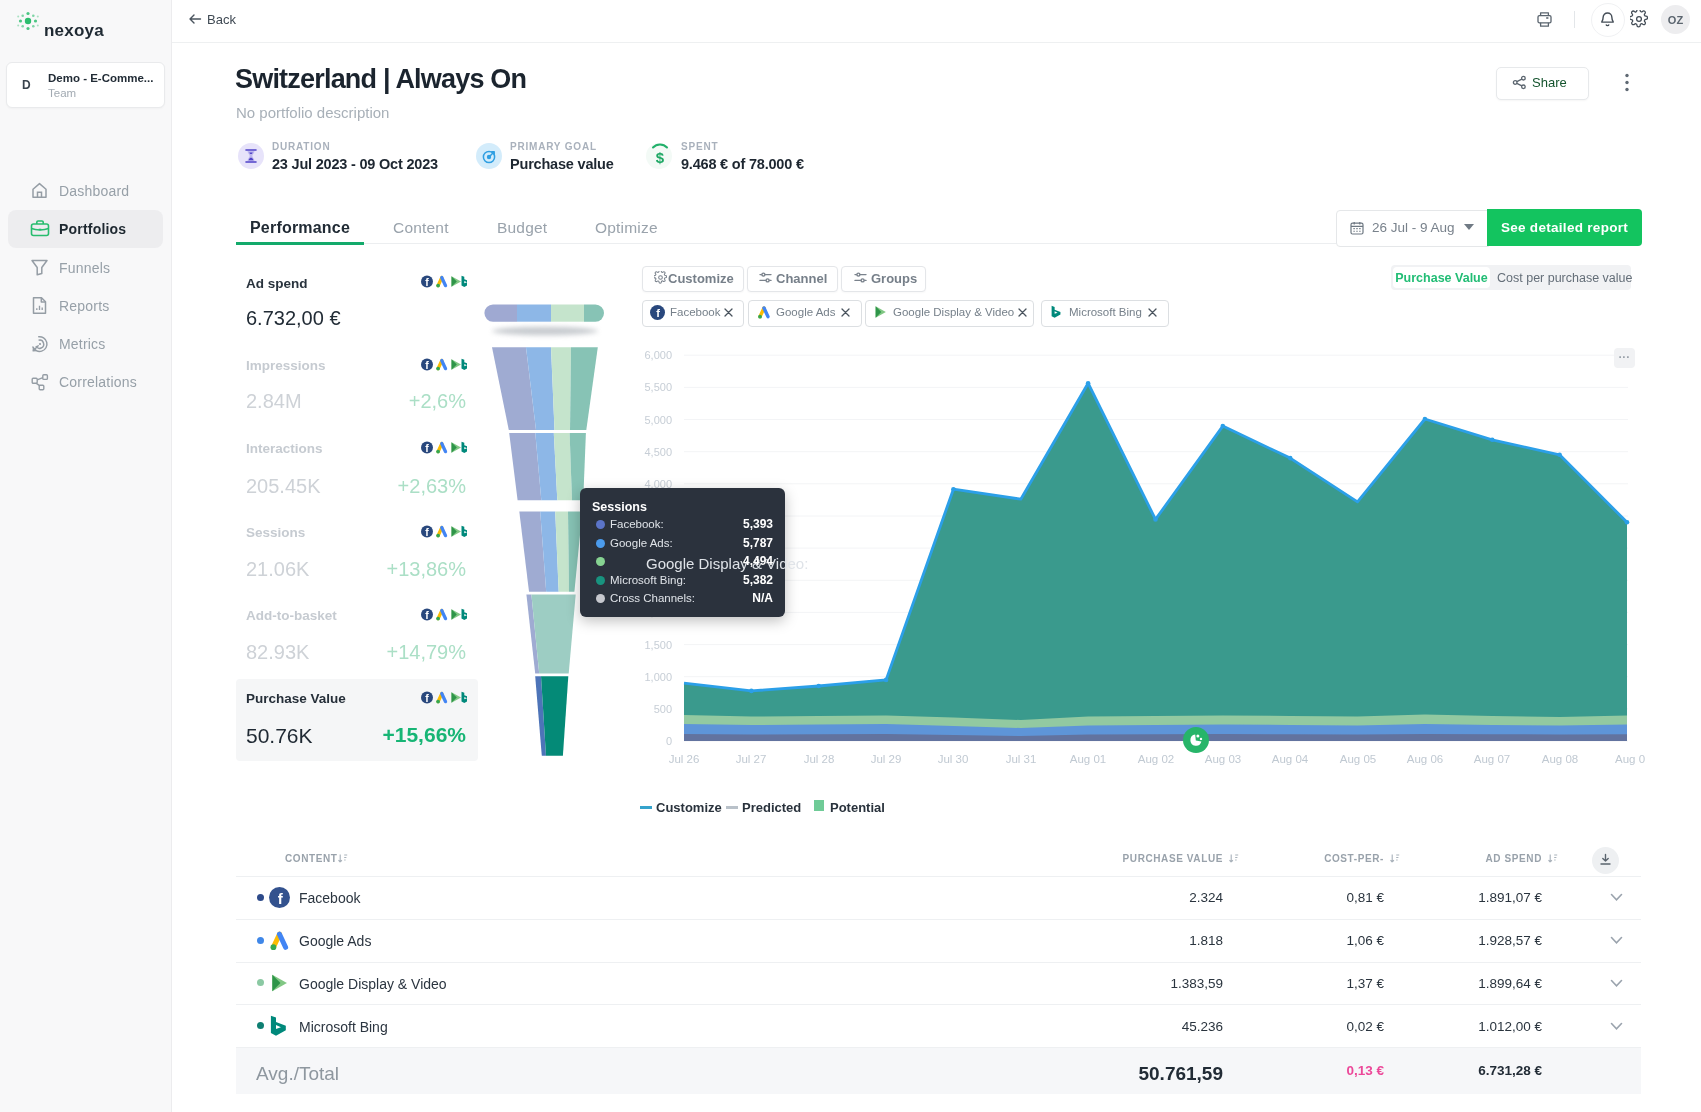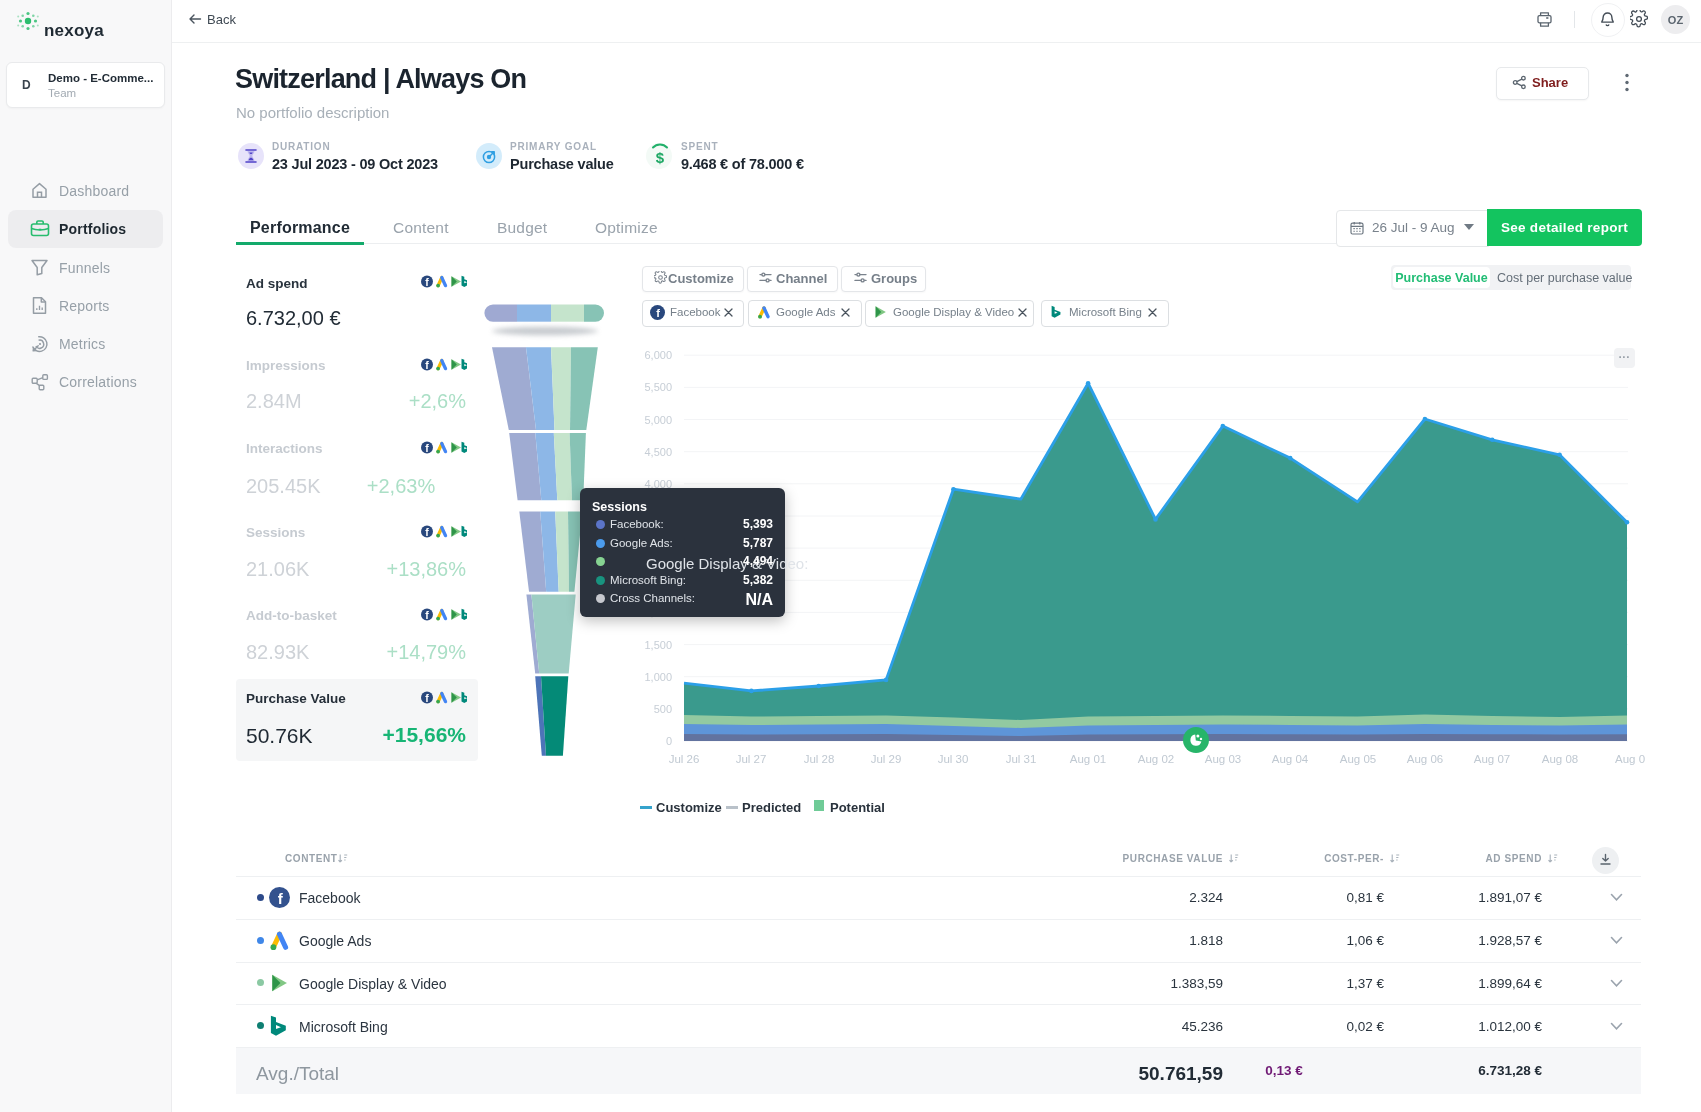--- a/index.html
+++ b/index.html
@@ -122,21 +122,21 @@
 <div class="abs" style="left:235px;top:64px;font-size:27px;font-weight:bold;color:#1b242e;letter-spacing:-0.8px;">Switzerland | Always On</div>
 <div class="abs" style="left:236px;top:104px;font-size:15px;color:#a8b0b8;">No portfolio description</div>
 
 <div class="abs" style="left:1496px;top:67px;width:91px;height:31px;background:#fff;border:1px solid #e7e9eb;border-radius:5px;box-shadow:0 1px 2px rgba(0,0,0,.04);"></div>
 <svg class="abs" style="left:1512px;top:75px;" width="15" height="15" viewBox="0 0 15 15" fill="none" stroke="#5a646e" stroke-width="1.3">
     <circle cx="3.2" cy="7.5" r="1.8"></circle>
     <circle cx="11.4" cy="3.2" r="1.8"></circle>
     <circle cx="11.4" cy="11.8" r="1.8"></circle>
     <path d="M4.9 6.6 L9.8 4.1 M4.9 8.4 L9.8 10.9"></path>
   </svg>
-<div class="abs" style="left:1532px;top:75px;font-size:13px;font-weight:bold;color:#7f1d1d;">Share</div>
+<div class="abs" style="left:1532px;top:75px;font-size:13px;font-weight:normal;color:#14532d;">Share</div>
 <svg class="abs" style="left:1622px;top:72px;" width="10" height="22" viewBox="0 0 10 22" fill="#5f6973">
     <circle cx="5" cy="3.5" r="1.7"></circle>
     <circle cx="5" cy="10.5" r="1.7"></circle>
     <circle cx="5" cy="17.5" r="1.7"></circle>
   </svg>
 
 <div class="abs" style="left:238px;top:143px;width:26px;height:26px;border-radius:50%;background:#e7e3fa;"></div>
 <svg class="abs" style="left:245px;top:149px;" width="12" height="14" viewBox="0 0 12 14" fill="none">
     <path d="M1 1 h10 M1 13 h10" stroke="#4f41c8" stroke-width="1.6" stroke-linecap="round"></path>
     <path d="M2.5 1.8 h7 c0 2.6-2.2 3.6-2.2 5.2 0 1.6 2.2 2.6 2.2 5.2 h-7 c0-2.6 2.2-3.6 2.2-5.2 0-1.6-2.2-2.6-2.2-5.2 Z" fill="#6e61d6" opacity=".35"></path>
@@ -185,21 +185,21 @@
 
 <div class="abs" style="left:246px;top:276px;font-size:13.5px;font-weight:bold;color:#29333d;">Ad spend</div>
 <div class="abs" style="left:246px;top:307px;font-size:20px;color:#222c36;">6.732,00 €</div>
 
 <div class="abs" style="left:246px;top:358px;font-size:13.5px;font-weight:bold;color:#c6cbd1;">Impressions</div>
 <div class="abs" style="left:246px;top:390px;font-size:20px;color:#ced2d7;">2.84M</div>
 <div class="abs" style="left:336px;top:390px;width:130px;text-align:right;font-size:20px;color:#abdfc6;">+2,6%</div>
 
 <div class="abs" style="left:246px;top:441px;font-size:13.5px;font-weight:bold;color:#c6cbd1;">Interactions</div>
 <div class="abs" style="left:246px;top:475px;font-size:20px;color:#ced2d7;">205.45K</div>
-<div class="abs" style="left:336px;top:475px;width:130px;text-align:center;font-size:20px;color:#abdfc6;">+2,63%</div>
+<div class="abs" style="left:336px;top:475px;width:130px;text-align:right;font-size:20px;color:#abdfc6;">+2,63%</div>
 
 <div class="abs" style="left:246px;top:525px;font-size:13.5px;font-weight:bold;color:#c6cbd1;">Sessions</div>
 <div class="abs" style="left:246px;top:558px;font-size:20px;color:#ced2d7;">21.06K</div>
 <div class="abs" style="left:336px;top:558px;width:130px;text-align:right;font-size:20px;color:#abdfc6;">+13,86%</div>
 
 <div class="abs" style="left:246px;top:608px;font-size:13.5px;font-weight:bold;color:#c6cbd1;">Add-to-basket</div>
 <div class="abs" style="left:246px;top:641px;font-size:20px;color:#ced2d7;">82.93K</div>
 <div class="abs" style="left:336px;top:641px;width:130px;text-align:right;font-size:20px;color:#abdfc6;">+14,79%</div>
 
 <div class="abs" style="left:246px;top:691px;font-size:13.5px;font-weight:bold;color:#262f39;">Purchase Value</div>
@@ -451,21 +451,21 @@
 <div class="abs" style="left:610px;top:537px;font-size:11.5px;color:#dfe3e8;">Google Ads:</div>
 <div class="abs" style="left:693px;top:536px;width:80px;text-align:right;font-size:12px;font-weight:bold;color:#fff;">5,787</div>
 <div class="abs" style="left:596px;top:557px;width:9px;height:9px;border-radius:50%;background:#86d392;"></div>
 <div class="abs" style="left:610px;top:555px;font-size:15px;color:#dfe3e8;margin-left:36px;">Google Display &amp; Video:</div>
 <div class="abs" style="left:693px;top:554px;width:80px;text-align:right;font-size:12px;font-weight:bold;color:#fff;">4,494</div>
 <div class="abs" style="left:596px;top:576px;width:9px;height:9px;border-radius:50%;background:#18937f;"></div>
 <div class="abs" style="left:610px;top:574px;font-size:11.5px;color:#dfe3e8;">Microsoft Bing:</div>
 <div class="abs" style="left:693px;top:573px;width:80px;text-align:right;font-size:12px;font-weight:bold;color:#fff;">5,382</div>
 <div class="abs" style="left:596px;top:594px;width:9px;height:9px;border-radius:50%;background:#c6c8ce;"></div>
 <div class="abs" style="left:610px;top:592px;font-size:11.5px;color:#dfe3e8;">Cross Channels:</div>
-<div class="abs" style="left:693px;top:591px;width:80px;text-align:right;font-size:16px;font-weight:bold;color:#fff;">N/A</div>
+<div class="abs" style="left:693px;top:591px;width:80px;text-align:right;font-size:12px;font-weight:bold;color:#fff;">N/A</div>
 
 <div class="abs" style="left:640px;top:806px;width:12px;height:2.5px;background:#35a3cc;"></div>
 <div class="abs" style="left:656px;top:800px;font-size:13px;font-weight:bold;color:#29323c;">Customize</div>
 <div class="abs" style="left:726px;top:806px;width:12px;height:2.5px;background:#b9c1c9;"></div>
 <div class="abs" style="left:742px;top:800px;font-size:13px;font-weight:bold;color:#29323c;">Predicted</div>
 <div class="abs" style="left:814px;top:800px;width:10px;height:11px;background:#6fcb97;"></div>
 <div class="abs" style="left:830px;top:800px;font-size:13px;font-weight:bold;color:#29323c;">Potential</div>
 
 <div class="abs" style="left:236px;top:1047px;width:1405px;height:47px;background:#f6f7f9;"></div>
 <div class="abs" style="left:236px;top:876px;width:1405px;height:1px;background:#eef0f2;"></div>
@@ -542,14 +542,14 @@
 <div class="abs" style="left:299px;top:1019px;font-size:14px;color:#2b3540;">Microsoft Bing</div>
 <div class="abs" style="left:1023px;top:1019px;width:200px;text-align:right;font-size:13.5px;color:#2a343e;">45.236</div>
 <div class="abs" style="left:1184px;top:1019px;width:200px;text-align:right;font-size:13.5px;color:#2a343e;">0,02 €</div>
 <div class="abs" style="left:1342px;top:1019px;width:200px;text-align:right;font-size:13.5px;color:#2a343e;">1.012,00 €</div>
 <svg class="abs" style="left:1610px;top:1022px;" width="13" height="9" viewBox="0 0 13 9" fill="none" stroke="#9aa3ad" stroke-width="1.6" stroke-linecap="round">
     <path d="M1.5 1.5 L6.5 6.8 L11.5 1.5"></path>
   </svg>
 
 <div class="abs" style="left:256px;top:1063px;font-size:19px;color:#8e979f;">Avg./Total</div>
 <div class="abs" style="left:1023px;top:1063px;width:200px;text-align:right;font-size:19px;font-weight:bold;color:#222c36;">50.761,59</div>
-<div class="abs" style="left:1184px;top:1063px;width:200px;text-align:center;font-size:13.5px;font-weight:bold;color:#701a75;">0,13 €</div>
+<div class="abs" style="left:1184px;top:1063px;width:200px;text-align:right;font-size:13.5px;font-weight:bold;color:#ec4899;">0,13 €</div>
 <div class="abs" style="left:1342px;top:1063px;width:200px;text-align:right;font-size:13.5px;font-weight:bold;color:#222c36;">6.731,28 €</div>
 
 </body></html>

